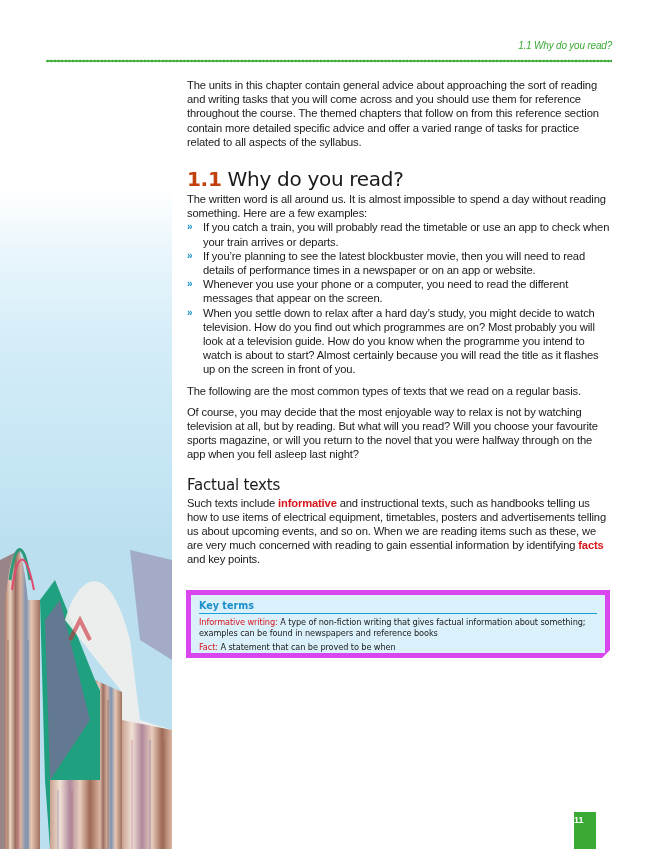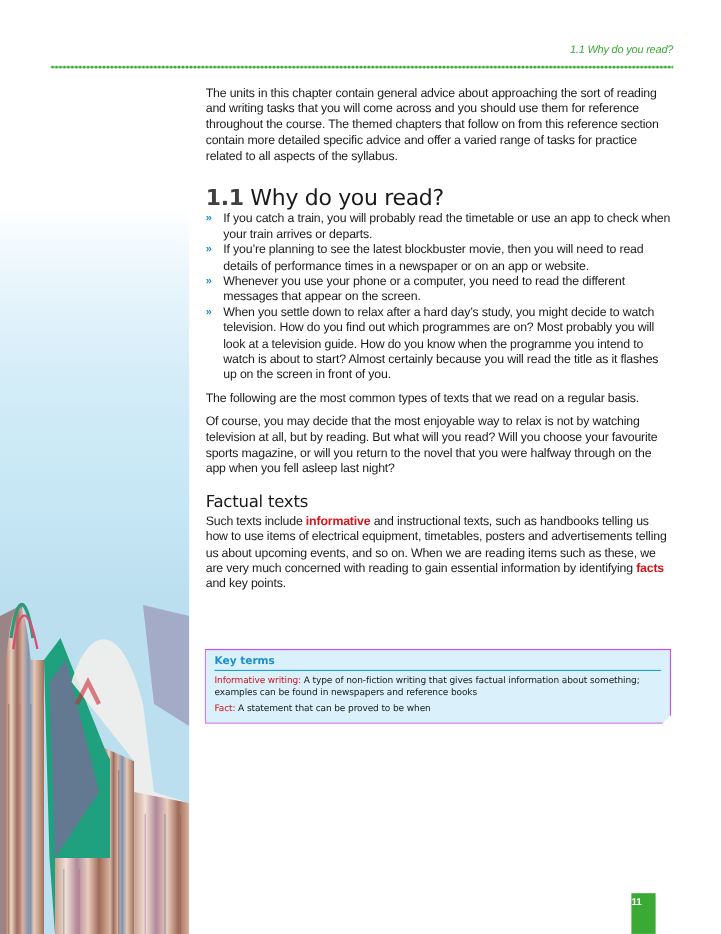--- a/index.html
+++ b/index.html
@@ -32,36 +32,36 @@
       font-family: "Liberation Sans", sans-serif;
       font-size: 11.2px; line-height: 14.2px;
       letter-spacing: -0.15px;
     }
     .content p { margin: 0 0 7px 0; }
     .h1 {
       font-family: "DejaVu Sans", sans-serif;
       font-size: 20px; line-height: 24px; margin: 18px 0 1px 0;
       font-weight: normal; color: #1a1a1a; letter-spacing: -0.3px;
     }
-    .h1 .num { color: #404040; font-weight: bold; }
+    .h1 .num { color: #c2410c; font-weight: bold; }
     .bullets { list-style: none; margin: 0 0 7px 0; padding: 0; }
     .bullets li { position: relative; padding-left: 16px; margin: 0; }
     .bullets li .chev {
       position: absolute; left: 0; top: 0; color: #1a8fc9; font-size: 10px; font-weight: bold;
     }
     .h2 {
       font-family: "DejaVu Sans", sans-serif;
       font-size: 15px; line-height: 18px; margin: 14px 0 2px 0; font-weight: normal;
       letter-spacing: -0.2px;
     }
     .kw { color: #d7141a; font-weight: bold; }
     .key-box {
       position: absolute; left: 186px; top: 590px; width: 424px; height: 68px;
       background: #daf0fa;
-      border: 1px solid #d946ef;
+      border: 5px solid #d946ef;
       box-shadow: 2px 2px 0 #a9d9ef;
       clip-path: polygon(0 0, 100% 0, 100% calc(100% - 8px), calc(100% - 8px) 100%, 0 100%);
       font-family: "DejaVu Sans", sans-serif;
       box-sizing: border-box;
       padding: 5px 8px 0 8px;
     }
     .key-title {
       color: #1a8fc9; font-weight: bold; font-size: 9.6px; line-height: 12px;
       border-bottom: 1px solid #1a9fd6; padding-bottom: 1px; margin-bottom: 3px;
     }
@@ -129,20 +129,21 @@
       <line x1="150" y1="660" x2="150" y2="769" stroke="#5a6a9a"></line>
       <line x1="164" y1="660" x2="164" y2="769" stroke="#8a5a4a"></line>
     </g>
   </svg>
 </div>
 
 <div class="content">
   <p>The units in this chapter contain general advice about approaching the sort of reading and writing tasks that you will come across and you should use them for reference throughout the course. The themed chapters that follow on from this reference section contain more detailed specific advice and offer a varied range of tasks for practice related to all aspects of the syllabus.</p>
 
   <h1 class="h1"><span class="num">1.1</span> <span>Why do you read?</span></h1>
+  <p style="margin-bottom:0">The written word is all around us. It is almost impossible to spend a day without reading something. Here are a few examples:</p>
   <ul class="bullets">
     <li><span class="chev">»</span><span>If you catch a train, you will probably read the timetable or use an app to check when your train arrives or departs.</span></li>
     <li><span class="chev">»</span><span>If you’re planning to see the latest blockbuster movie, then you will need to read details of performance times in a newspaper or on an app or website.</span></li>
     <li><span class="chev">»</span><span>Whenever you use your phone or a computer, you need to read the different messages that appear on the screen.</span></li>
     <li><span class="chev">»</span><span>When you settle down to relax after a hard day’s study, you might decide to watch television. How do you find out which programmes are on? Most probably you will look at a television guide. How do you know when the programme you intend to watch is about to start? Almost certainly because you will read the title as it flashes up on the screen in front of you.</span></li>
   </ul>
   <p>The following are the most common types of texts that we read on a regular basis.</p>
   <p>Of course, you may decide that the most enjoyable way to relax is not by watching television at all, but by reading. But what will you read? Will you choose your favourite sports magazine, or will you return to the novel that you were halfway through on the app when you fell asleep last night?</p>
 
   <h2 class="h2">Factual texts</h2>

